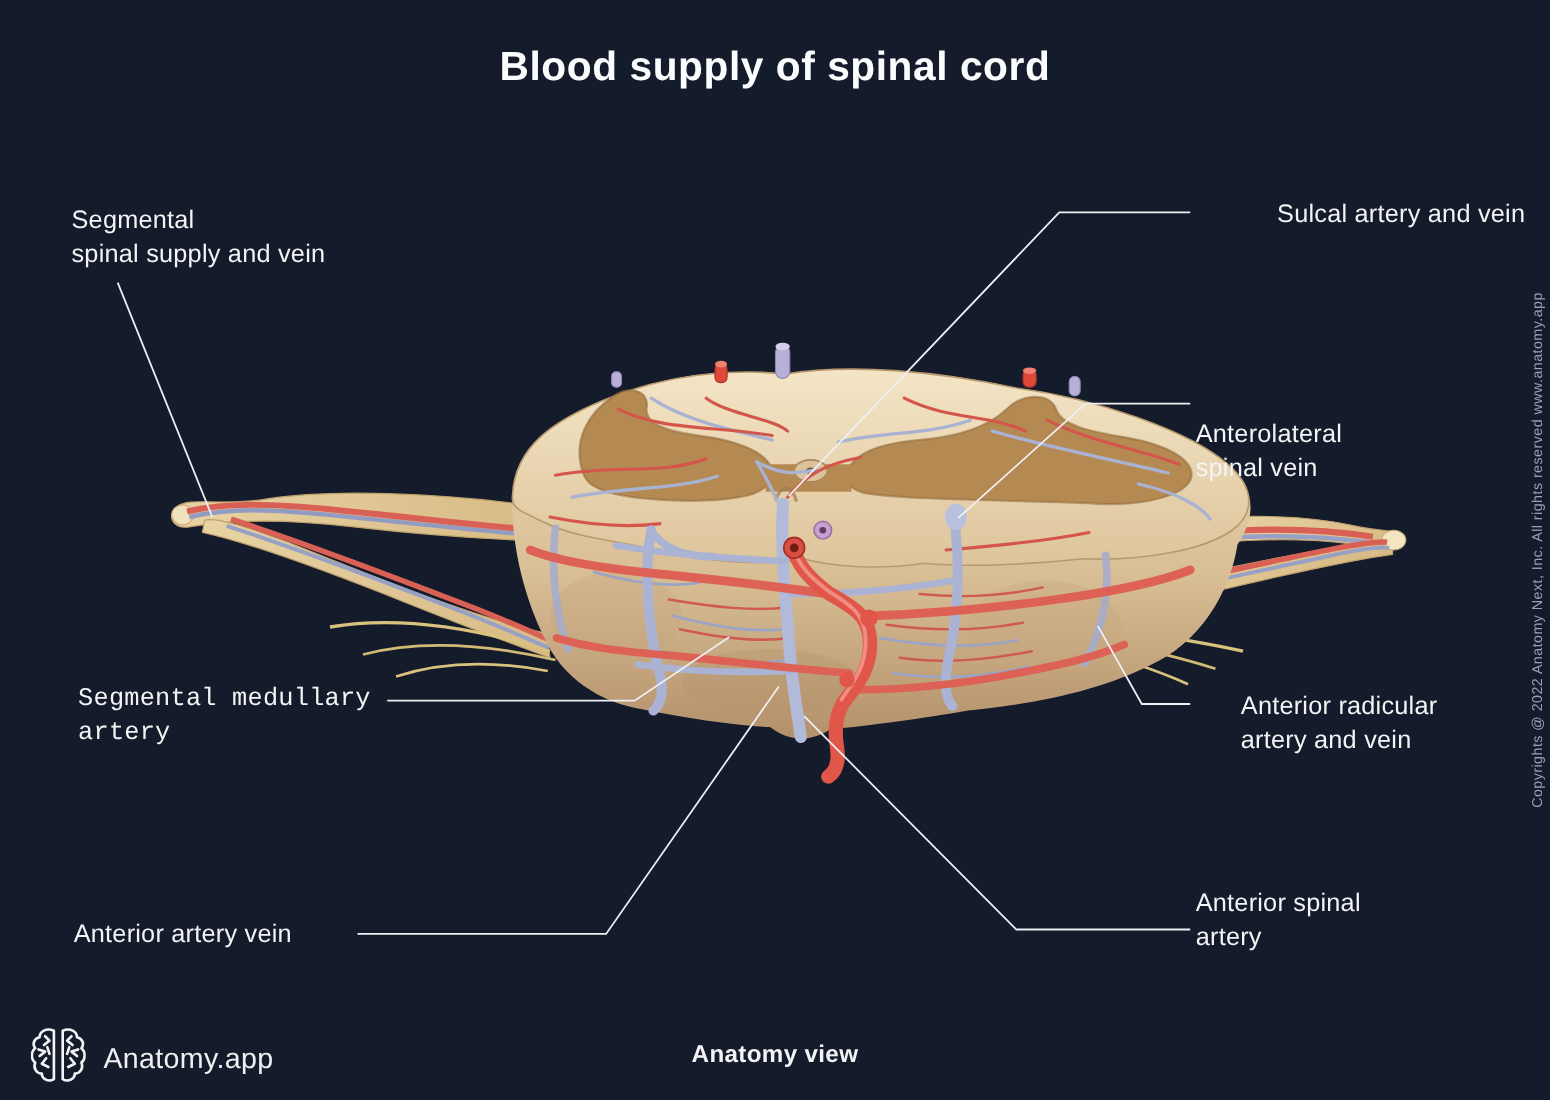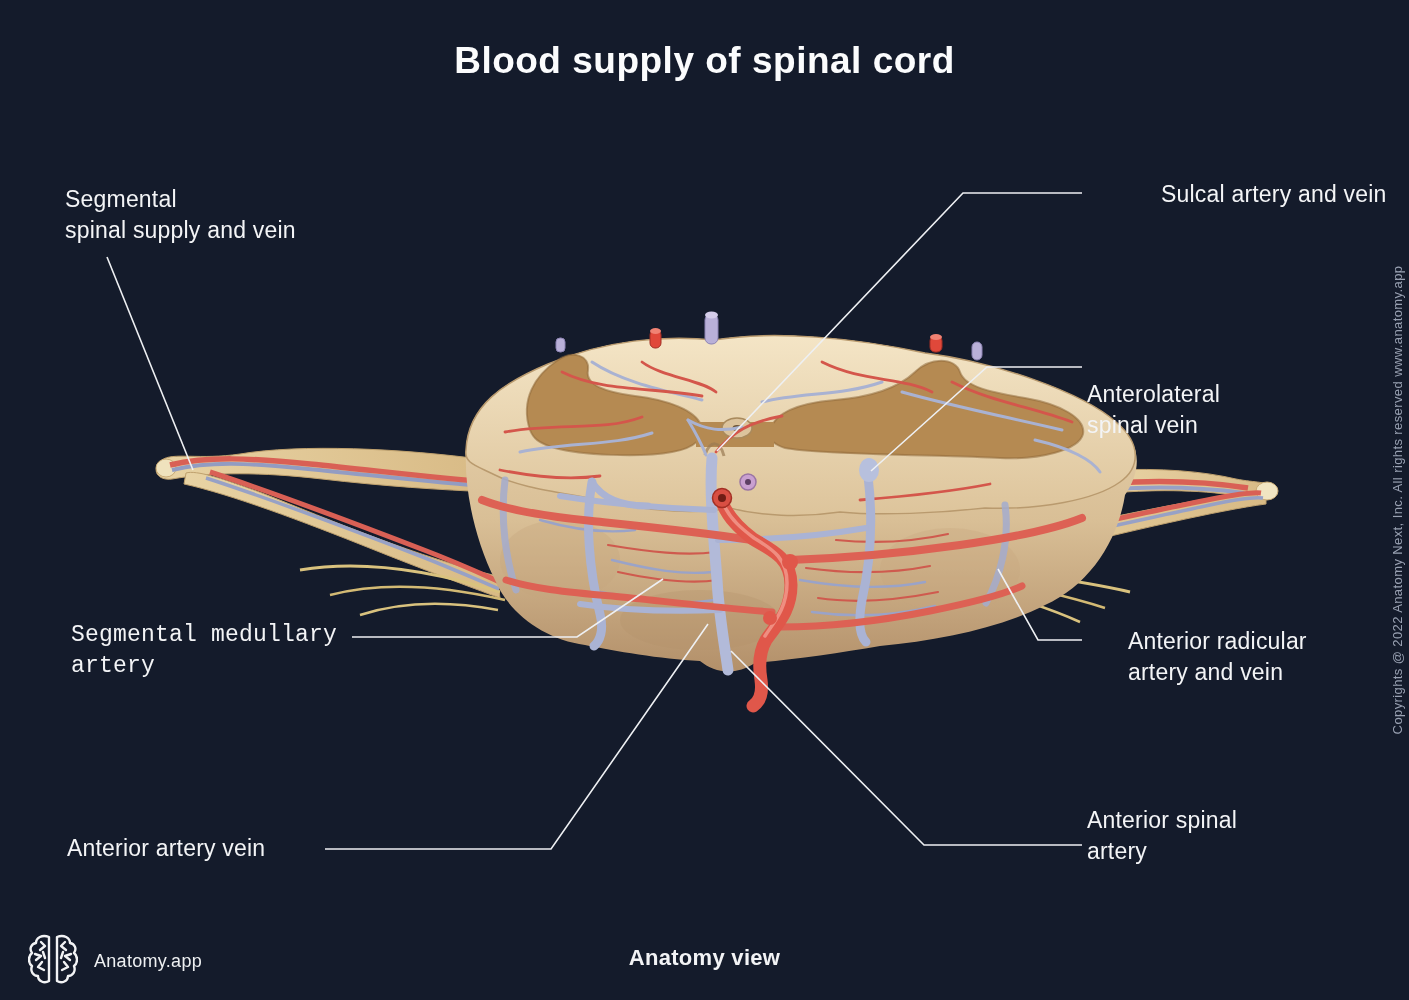--- a/index.html
+++ b/index.html
@@ -24,21 +24,21 @@
   #lbl-anterolateral{left:1087px;top:352px;margin-top:27px;}
   #lbl-medullary{left:71px;top:620px;font-family:Liberation Mono, monospace;}
   #lbl-radicular{left:1088px;top:626px;margin-left:40px;}
   #lbl-ant-vein{left:67px;top:833px;}
   #lbl-ant-artery{left:1087px;top:805px;}
   .view-caption{
     position:absolute;top:945px;left:0;width:100%;text-align:center;
     font-size:22px;font-weight:700;color:#f2f3f5;letter-spacing:.3px;
   }
   .brand{position:absolute;left:28px;top:932px;display:flex;align-items:center;gap:16px;}
-  .brand-name{font-size:18px;color:#eef0f2;letter-spacing:.3px;}
+  .brand-name{font-size:26px;color:#eef0f2;letter-spacing:.3px;}
   .copyright{
     position:absolute;right:4px;top:50%;
     transform:translateY(-50%) rotate(180deg);
     writing-mode:vertical-rl;
     font-size:13px;color:#99a1b2;letter-spacing:.4px;white-space:nowrap;
   }
 </style>
 </head>
 <body>
 

